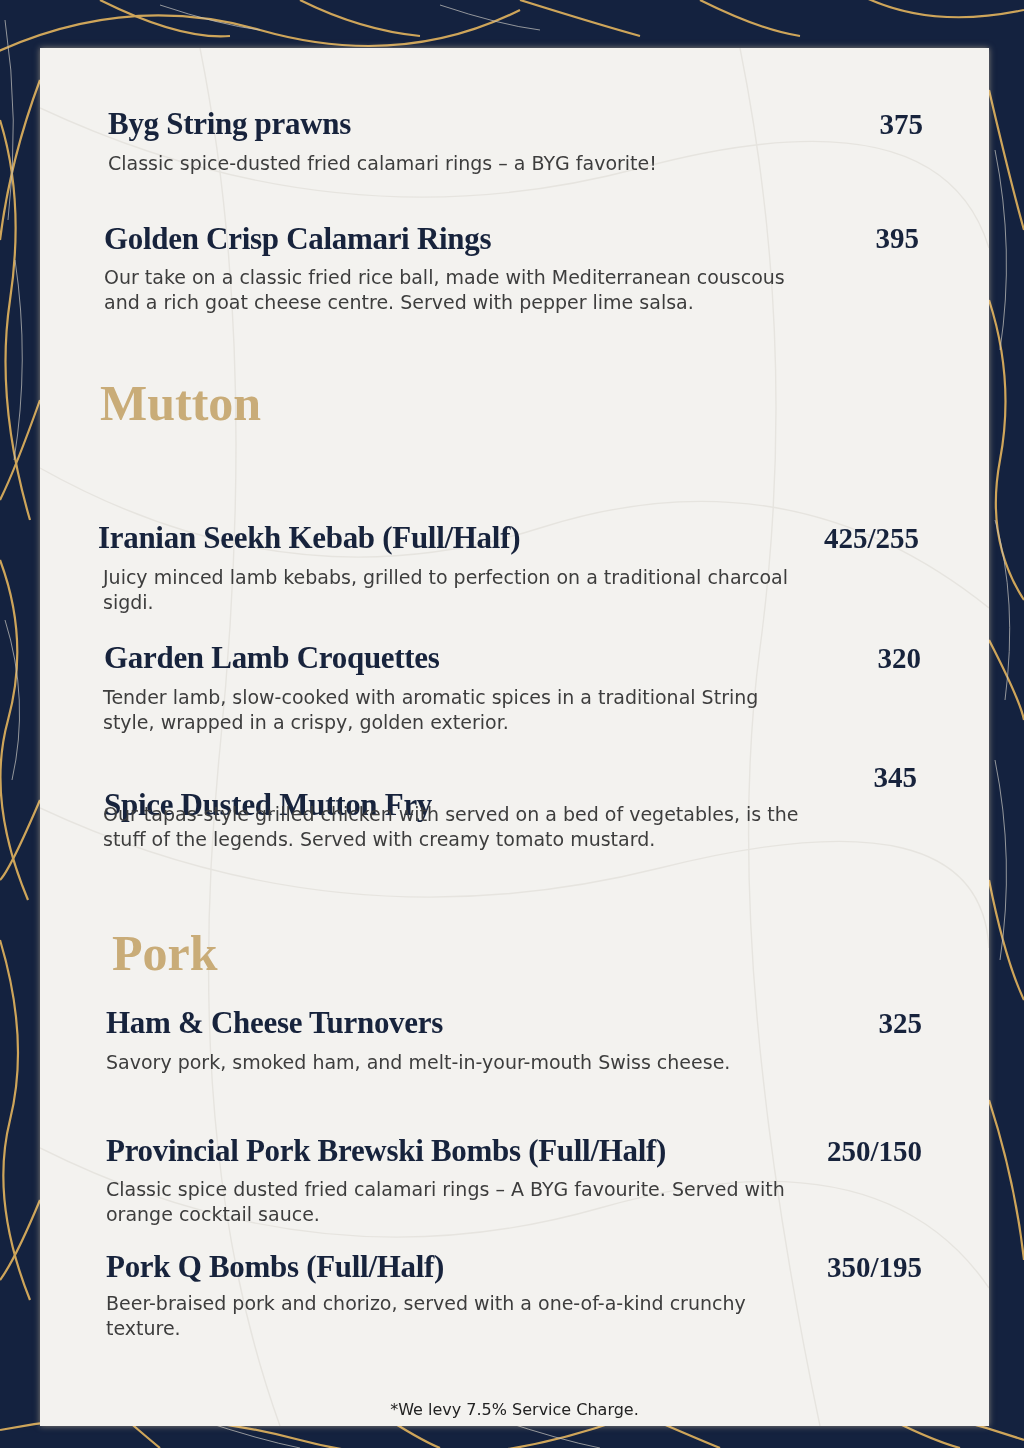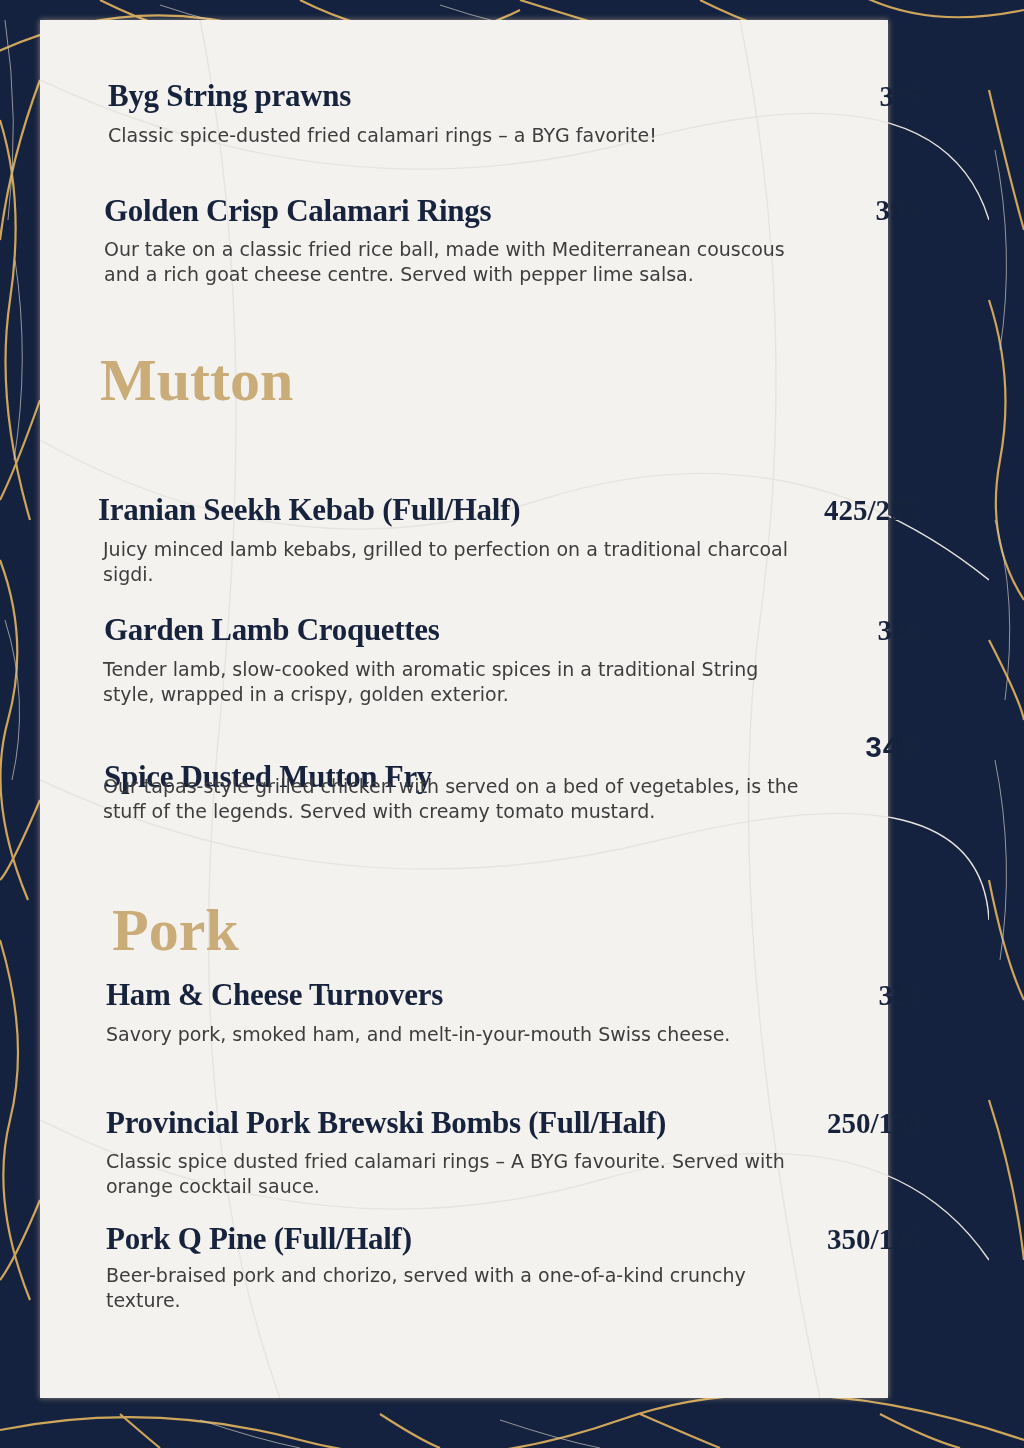--- a/index.html
+++ b/index.html
@@ -1,24 +1,24 @@
 <!DOCTYPE html>
 <html><head>
 <meta charset="utf-8">
 <style>
   html,body{margin:0;padding:0;}
   body{width:1024px;height:1448px;position:relative;overflow:hidden;background:#14223f;font-family:"DejaVu Sans",sans-serif;}
   .frame-bg{position:absolute;left:0;top:0;width:1024px;height:1448px;}
-  .panel{position:absolute;left:40px;top:20px;width:848px;height:1378px;background:#f3f2ef;box-shadow:0 0 6px rgba(255,230,180,0.5);}
+  .panel{position:absolute;left:40px;top:48px;width:949px;height:1378px;background:#f3f2ef;box-shadow:0 0 6px rgba(255,230,180,0.5);}
   .panel-bg{position:absolute;left:0;top:0;width:949px;height:1378px;}
   .item{position:absolute;left:0;width:949px;}
   .name{position:absolute;font-family:"Liberation Serif","DejaVu Serif",serif;font-weight:bold;font-size:31px;color:#17233c;white-space:nowrap;letter-spacing:-0.3px;}
   .price{position:absolute;font-family:"Liberation Serif","DejaVu Serif",serif;font-weight:bold;font-size:29px;color:#17233c;white-space:nowrap;text-align:right;}
   .desc{position:absolute;font-family:"DejaVu Sans",sans-serif;font-size:19px;color:#3d3d3d;line-height:25px;width:700px;}
-  .section{position:absolute;font-family:"Liberation Serif","DejaVu Serif",serif;font-weight:bold;font-size:60px;color:#c9ac78;}
+  .section{position:absolute;font-family:"Liberation Serif","DejaVu Serif",serif;font-weight:bold;font-size:50px;color:#c9ac78;}
   .footnote{position:absolute;left:0;width:949px;top:1352px;text-align:center;font-family:"DejaVu Sans",sans-serif;font-size:16px;color:#222;}
 </style>
 </head>
 <body>
 
 <svg class="frame-bg" viewBox="0 0 1024 1448" preserveAspectRatio="none">
   <rect width="1024" height="1448" fill="#14223f"></rect>
   <g fill="none" stroke="#d9ad5c" stroke-width="2.2" opacity="0.95">
     <path d="M-20 60 Q120 -10 260 30 T520 10"></path>
     <path d="M100 0 Q180 40 230 36"></path>
@@ -91,37 +91,38 @@
   </div>
 
   <div class="item" style="top:0;">
     <div class="name" style="left:64px;top:592px;">Garden Lamb Croquettes</div>
     <div class="price" style="right:68px;top:594px;">320</div>
     <div class="desc" style="left:63px;top:637px;">Tender lamb, slow-cooked with aromatic spices in a traditional String style, wrapped in a crispy, golden exterior.</div>
   </div>
 
   <div class="item" style="top:0;">
     <div class="name" style="left:64px;top:711px;margin-top:28px;">Spice Dusted Mutton Fry</div>
-    <div class="price" style="right:72px;top:713px;font-family:Liberation Mono, monospace;">345</div>
+    <div class="price" style="right:72px;top:713px;">345</div>
     <div class="desc" style="left:63px;top:754px;">Our tapas-style grilled chicken with served on a bed of vegetables, is the stuff of the legends. Served with creamy tomato mustard.</div>
   </div>
 
   <div class="section" style="left:72px;top:876px;">Pork</div>
 
   <div class="item" style="top:0;">
     <div class="name" style="left:66px;top:957px;">Ham &amp; Cheese Turnovers</div>
     <div class="price" style="right:67px;top:959px;text-align:center;">325</div>
     <div class="desc" style="left:66px;top:1002px;">Savory pork, smoked ham, and melt-in-your-mouth Swiss cheese.</div>
   </div>
 
   <div class="item" style="top:0;">
     <div class="name" style="left:66px;top:1085px;">Provincial Pork Brewski Bombs (Full/Half)</div>
     <div class="price" style="right:67px;top:1087px;">250/150</div>
     <div class="desc" style="left:66px;top:1129px;">Classic spice dusted fried calamari rings – A BYG favourite. Served with orange cocktail sauce.</div>
   </div>
 
   <div class="item" style="top:0;">
-    <div class="name" style="left:66px;top:1201px;">Pork Q Pine   (Full/Half)</div>
+    <div class="name" style="left:66px;top:1201px;">Pork Q Bombs   (Full/Half)</div>
     <div class="price" style="right:67px;top:1203px;">350/195</div>
     <div class="desc" style="left:66px;top:1243px;">Beer-braised pork and chorizo, served with a one-of-a-kind crunchy texture.</div>
   </div>
 
+  <div class="footnote">*We levy 7.5% Service Charge.</div>
 </div>
 
 </body></html>

